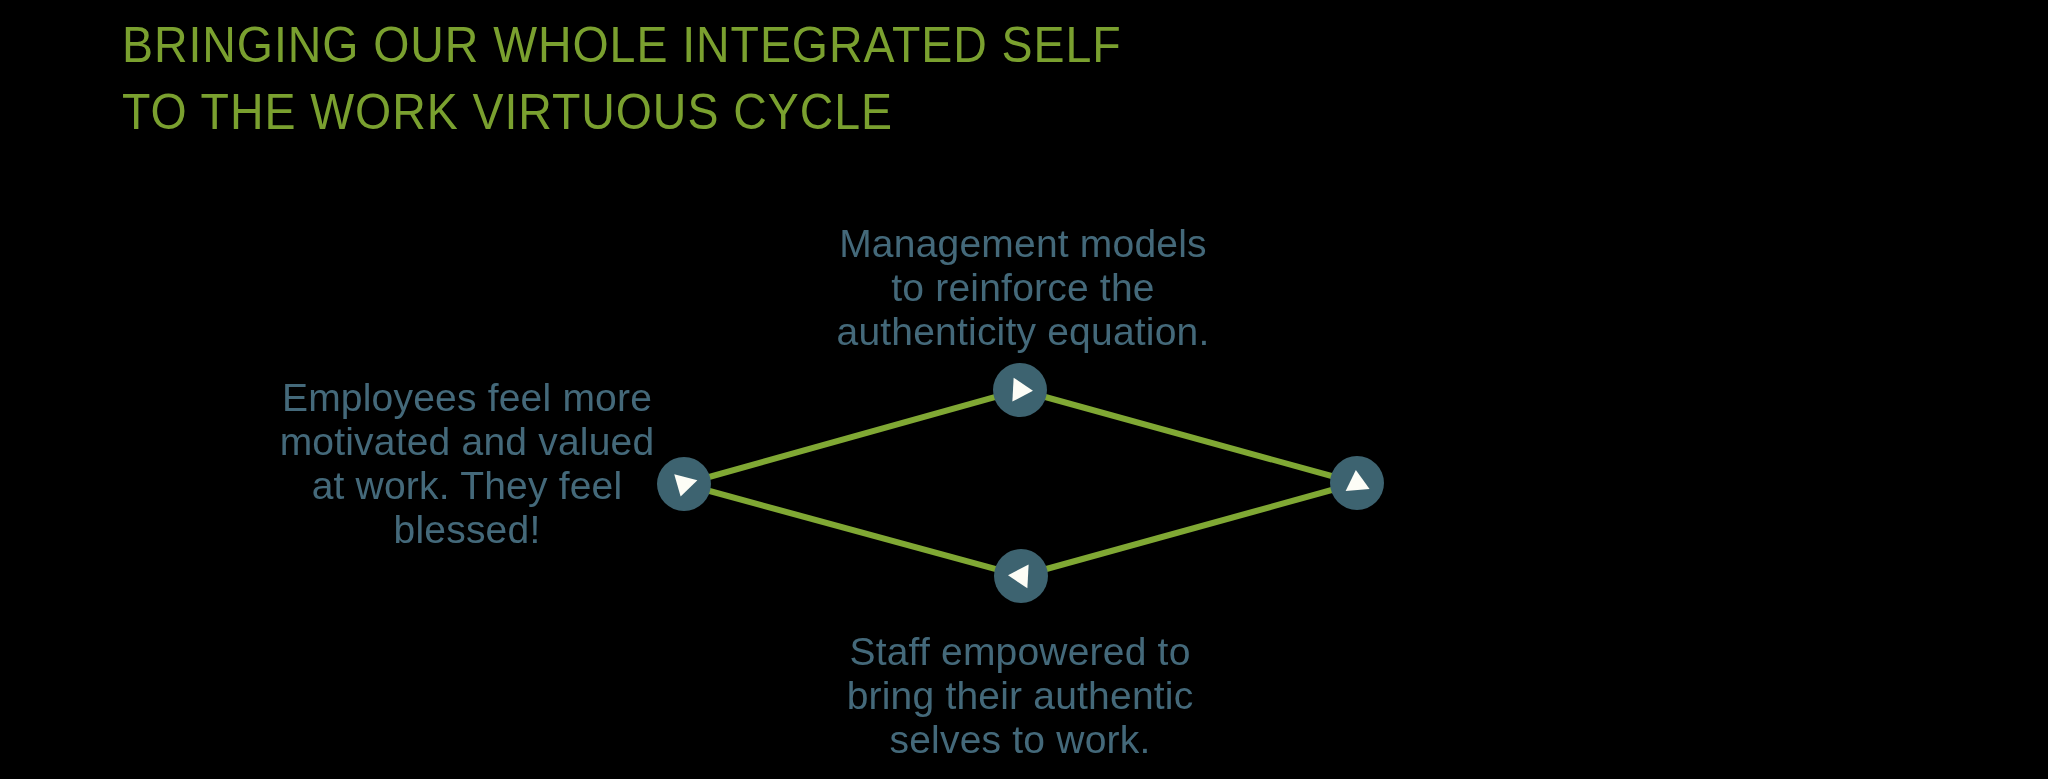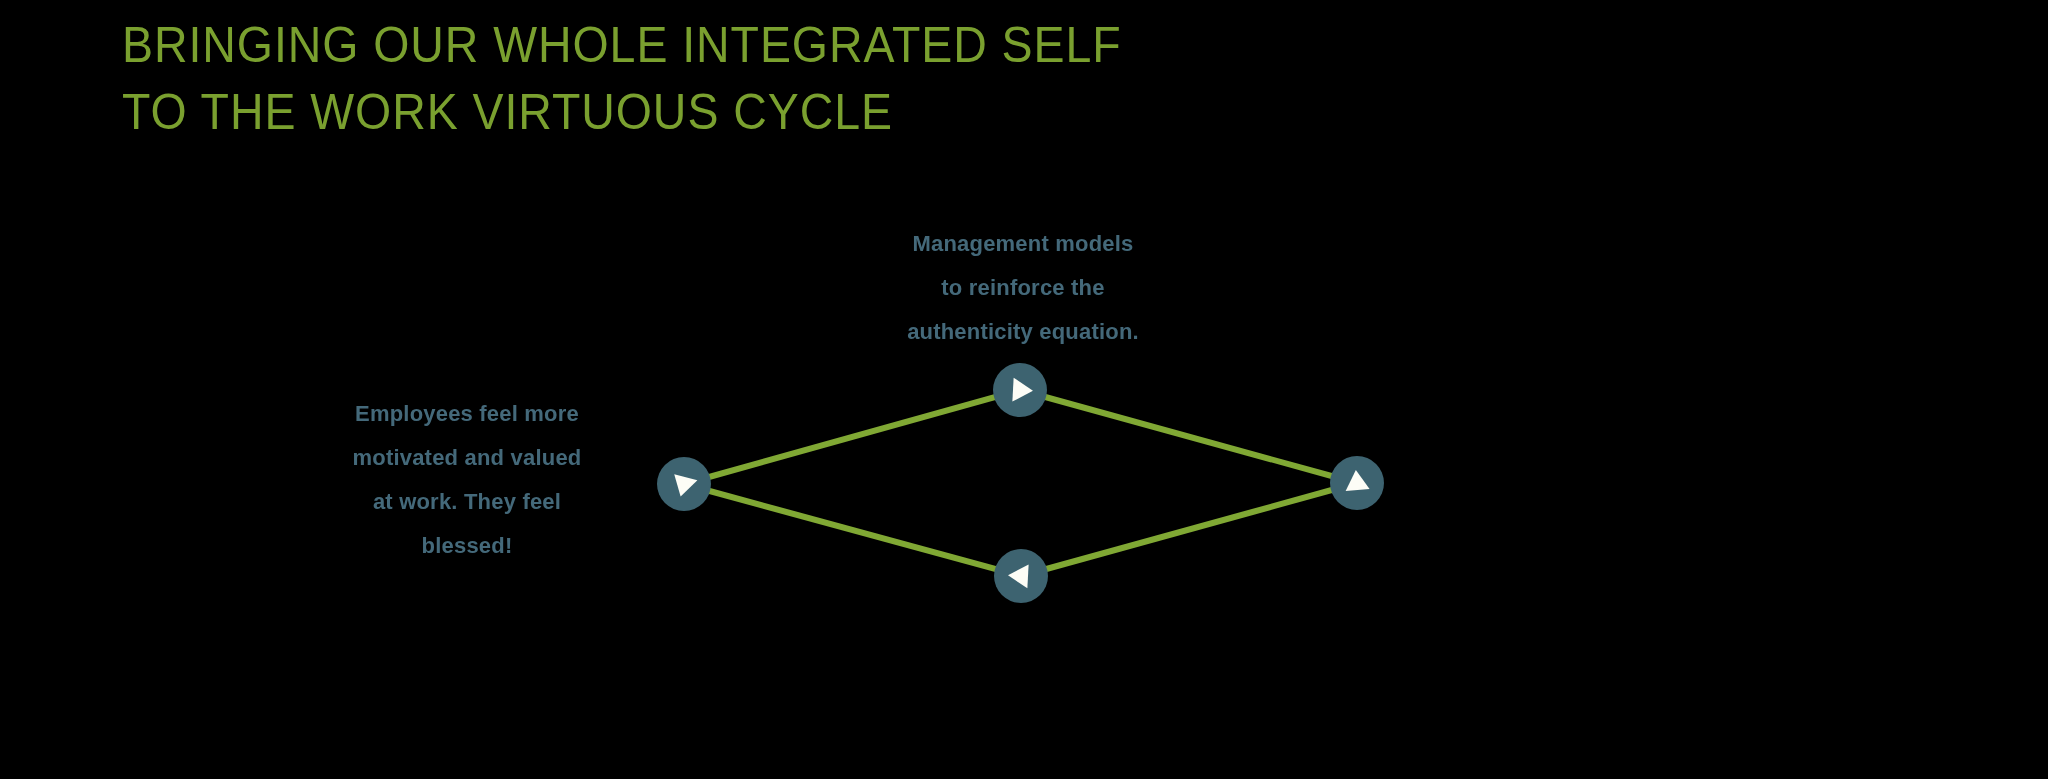--- a/index.html
+++ b/index.html
@@ -26,29 +26,29 @@
   }
   .diagram-svg {
     position: absolute;
     left: 0; top: 0;
     width: 2048px;
     height: 779px;
   }
   .node-label {
     position: absolute;
     color: #44697a;
-    font-size: 22px;
+    font-size: 39px;
     line-height: 44px;
-    font-weight: 700;
+    font-weight: 400;
     text-align: center;
     white-space: pre-line;
     letter-spacing: 0.2px;
   }
   .label-top    { left: 813px;  top: 222px; width: 420px; }
-  .label-left   { left: 247px;  top: 392px; width: 440px; }
+  .label-left   { left: 247px;  top: 376px; width: 440px; }
   .label-right  { left: 1367px; top: 433px; width: 480px; }
   .label-bottom { left: 810px;  top: 630px; width: 420px; }
 </style>
 </head>
 <body>
 
 <div id="canvas">
 
   <div class="title"><span>BRINGING OUR WHOLE INTEGRATED SELF</span>
 <span>TO THE WORK VIRTUOUS CYCLE</span></div>
@@ -75,19 +75,22 @@
       <polygon points="1014,564 1014,588 1034,576" transform="rotate(183 1021 576)" fill="#fdfdf6"></polygon>
       <polygon points="677,472 677,496 697,484" transform="rotate(105 684 484)" fill="#fdfdf6"></polygon>
     </g>
   </svg>
 
   <div class="node-label label-top">Management models
 to reinforce the
 authenticity equation.</div>
 
 
+  <div class="node-label label-bottom">Staff empowered to
+bring their authentic
+selves to work.</div>
 
   <div class="node-label label-left">Employees feel more
 motivated and valued
 at work. They feel
 blessed!</div>
 
 </div>
 
 </body></html>

